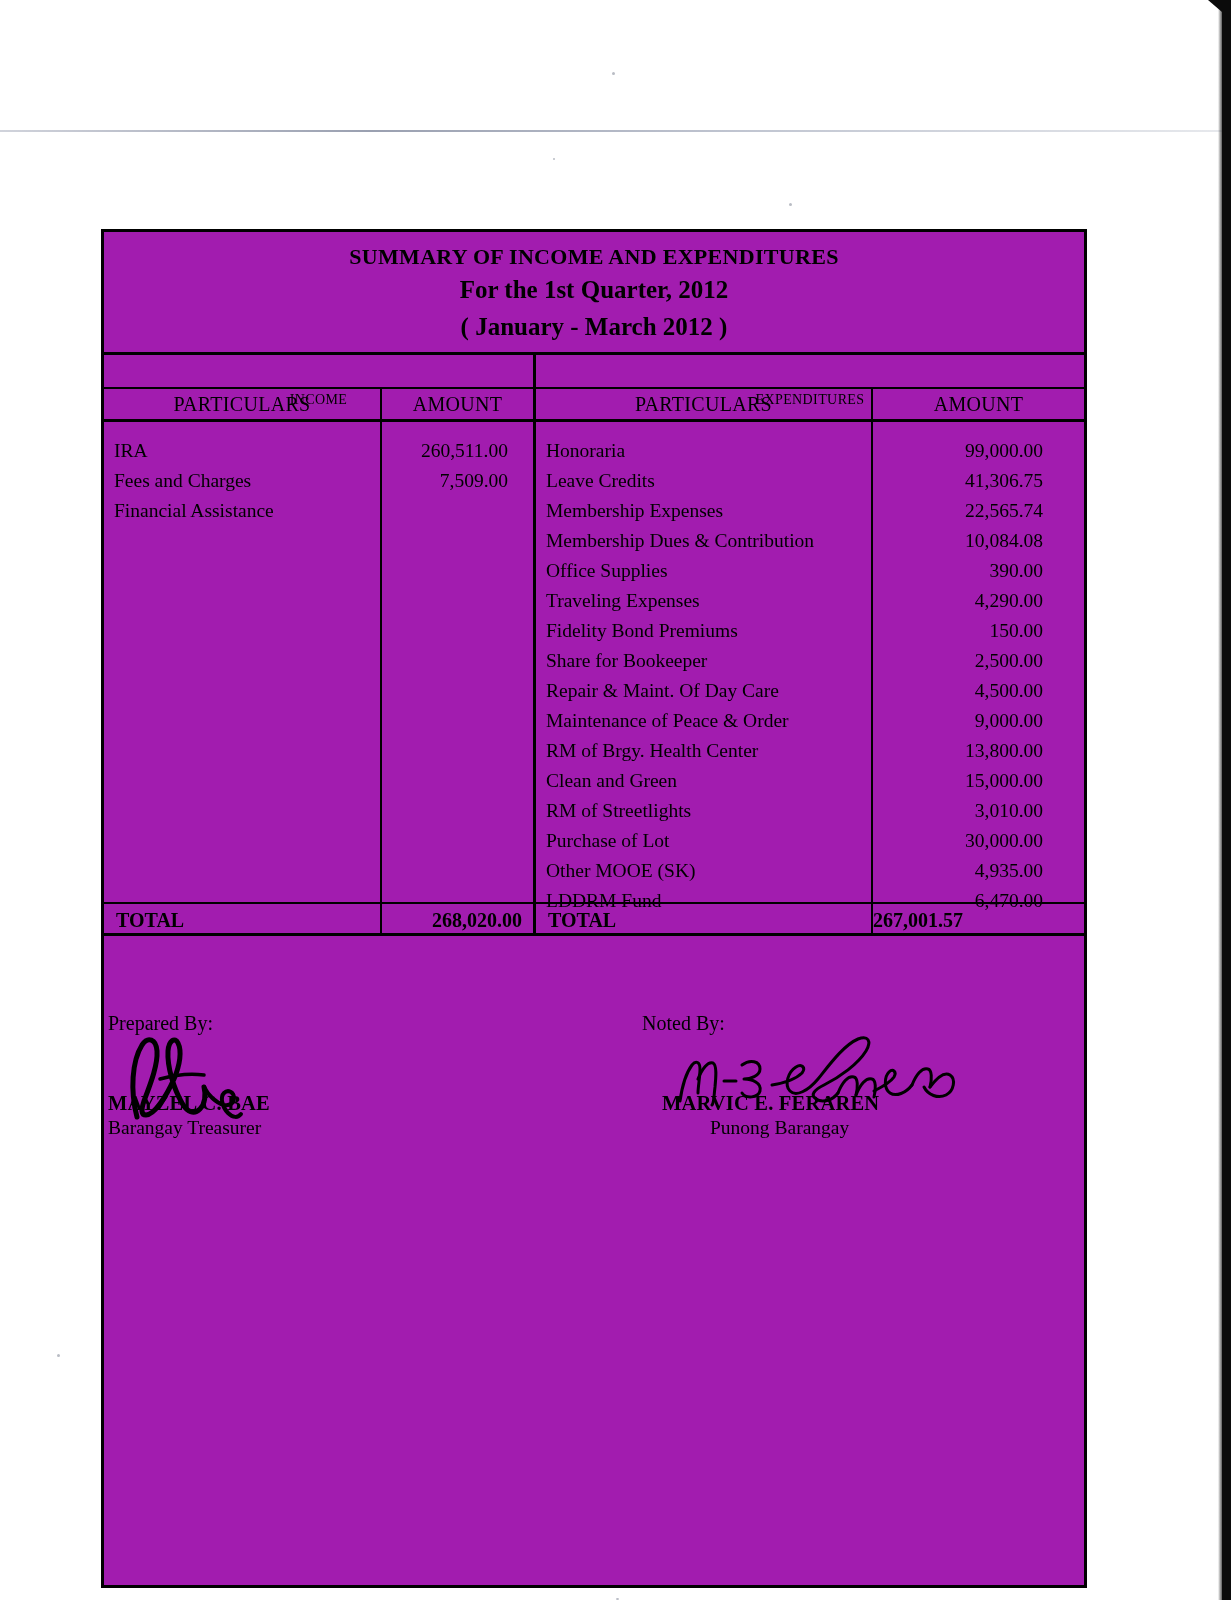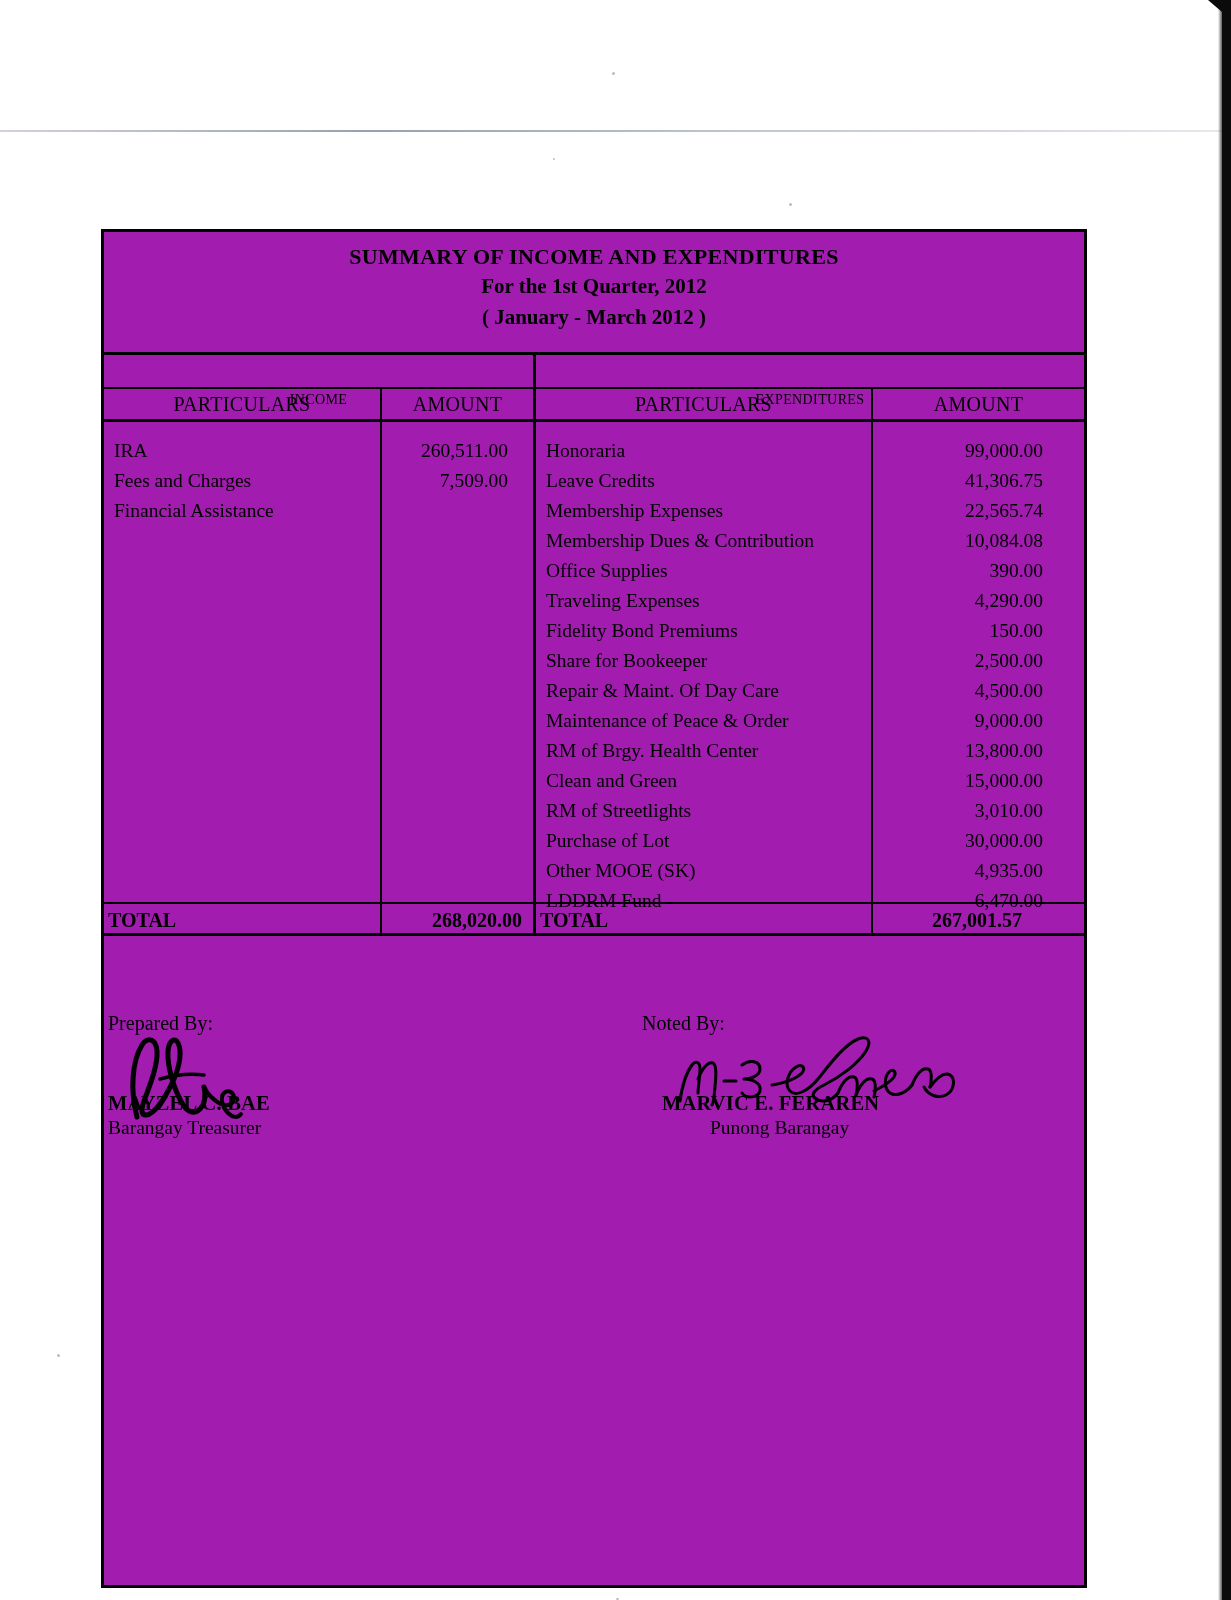--- a/index.html
+++ b/index.html
@@ -80,21 +80,21 @@
     padding-top: 11px;
     text-align: center;
   }
   .title-main {
     font-size: 22px;
     font-weight: bold;
     letter-spacing: .3px;
     line-height: 1.25;
   }
   .title-sub {
-    font-size: 21px;
+    font-size: 25px;
     font-weight: bold;
     line-height: 1.5;
   }
 
   
   .row {
     display: flex;
     box-sizing: border-box;
   }
   .section-row {
@@ -215,36 +215,35 @@
   
   .total-row {
     height: 34px;
     border-top: 2px solid #000;
     border-bottom: 3px solid #000;
   }
   .total-label {
     font-size: 20px;
     font-weight: bold;
     line-height: 32px;
-    padding-left: 4px;
+    padding-left: 12px;
   }
   .total-num {
     font-size: 20px;
     font-weight: bold;
     line-height: 32px;
     text-align: right;
     padding-right: 11px;
   }
   .total-num-exp {
     font-size: 20px;
     font-weight: bold;
     line-height: 32px;
-    text-align: center;
+    text-align: left;
     padding-right: 27px;
-    margin-left: 24px;
   }
 
   
   .sign-area {
     position: relative;
     height: 652px;
   }
   .sign-block {
     position: absolute;
     width: 420px;

